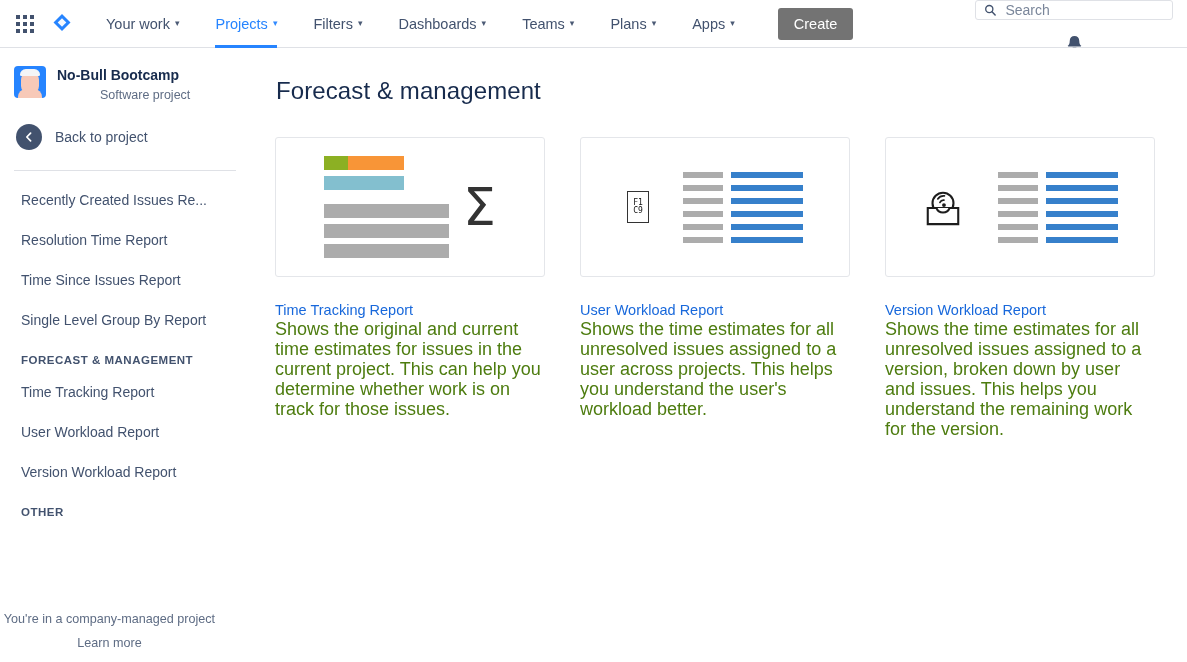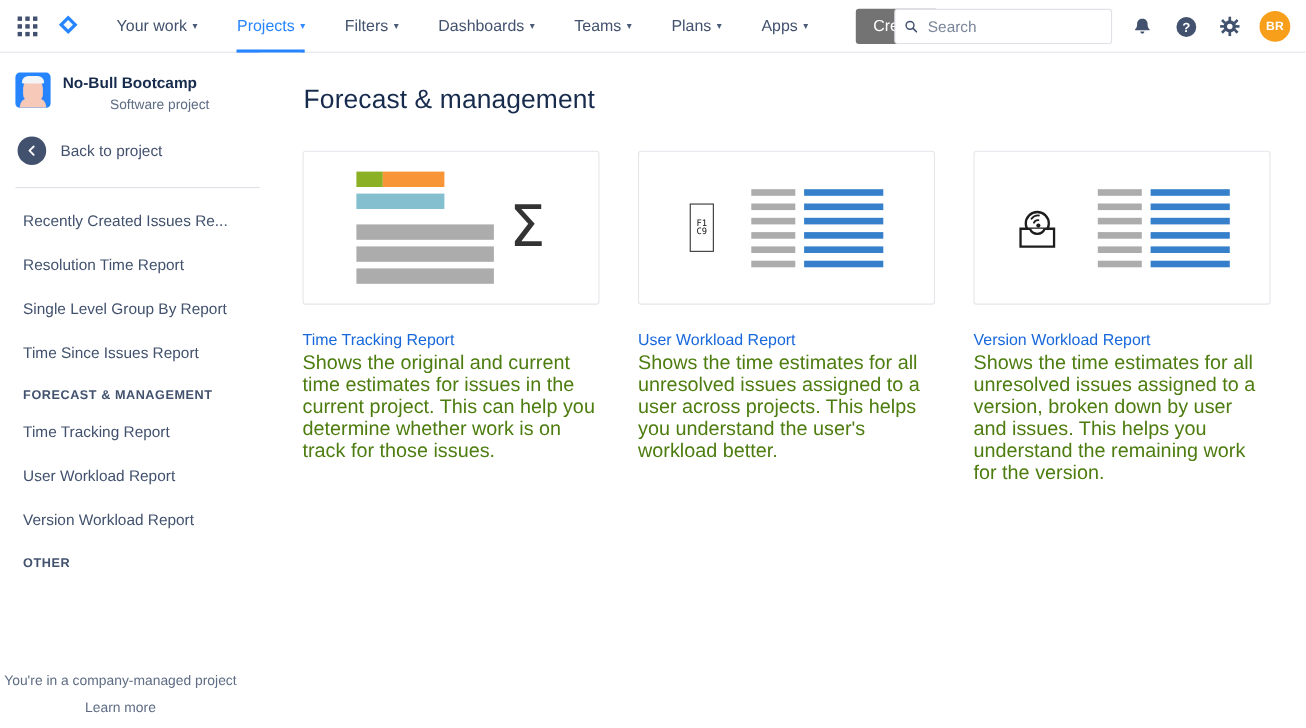--- a/index.html
+++ b/index.html
@@ -47,21 +47,21 @@
   }
   .caret { margin-left: 5px; font-size: 9px; line-height: 1; opacity: .95; }
   .create-btn {
     margin-left: 18px; background: #737373; color: #fff;
     font-size: 14.5px; border: none; border-radius: 3px;
     height: 32px; padding: 0 16px; cursor: pointer;
     font-family: "Liberation Sans", sans-serif;
   }
   .nav-right {
     position: absolute; right: 14px; top: 0; height: 48px;
-    display: flex; align-items: center; gap: 14px;
+    display: flex; align-items: center; gap: 14px; flex-direction: column;
   }
   .search-box {
     width: 198px; height: 32px; border: 1px solid #dfe1e6;
     border-radius: 3px; background: #fff;
     display: flex; align-items: center; padding: 0 8px;
   }
   .search-box input {
     border: none; outline: none; font-size: 14px; margin-left: 7px;
     width: 100%; color: #42526E; background: transparent;
     font-family: "Liberation Sans", sans-serif;
@@ -166,21 +166,21 @@
   .tt-row.sm { width: 80px; }
   .tt-seg-green { background: #8CB023; width: 24px; }
   .tt-seg-orange { background: #F89537; flex: 1; }
   .tt-seg-blue { background: #83BFCF; flex: 1; }
   .tt-gray { background: #ACACAC; width: 100%; }
   .tt-sigma { font-size: 52px; color: #333; line-height: 1; font-family: "DejaVu Sans", sans-serif; }
 
   
   .wl-art { display: flex; align-items: center; gap: 34px; }
   .tofu {
-    width: 22px; height: 44px; border: 1.5px solid #333;
+    width: 22px; height: 32px; border: 1.5px solid #333;
     display: flex; flex-direction: column; align-items: center;
     justify-content: center; line-height: 8px;
     font-family: "DejaVu Sans Mono", monospace; font-size: 8px; color: #111;
   }
   .disc-icon { width: 42px; height: 40px; }
   .wl-lines { display: flex; flex-direction: column; gap: 7px; }
   .wl-line { display: flex; gap: 8px; align-items: center; }
   .wl-gray { width: 40px; height: 6px; background: #ACACAC; }
   .wl-blue { width: 72px; height: 6px; background: #3680CB; }
 </style>
@@ -299,22 +299,22 @@
       </svg>
     </div>
     <div class="back-label">Back to project</div>
   </div>
 
   <div class="side-divider"></div>
 
   <div class="nav-list">
     <div class="side-link">Recently Created Issues Re...</div>
     <div class="side-link">Resolution Time Report</div>
+    <div class="side-link">Time Since Issues Report</div>
     <div class="side-link">Single Level Group By Report</div>
-    <div class="side-link">Time Since Issues Report</div>
 
     <div class="side-group">FORECAST &amp; MANAGEMENT</div>
     <div class="side-link">Time Tracking Report</div>
     <div class="side-link">User Workload Report</div>
     <div class="side-link">Version Workload Report</div>
 
     <div class="side-group">OTHER</div>
   </div>
 
   <div class="sb-footer">

